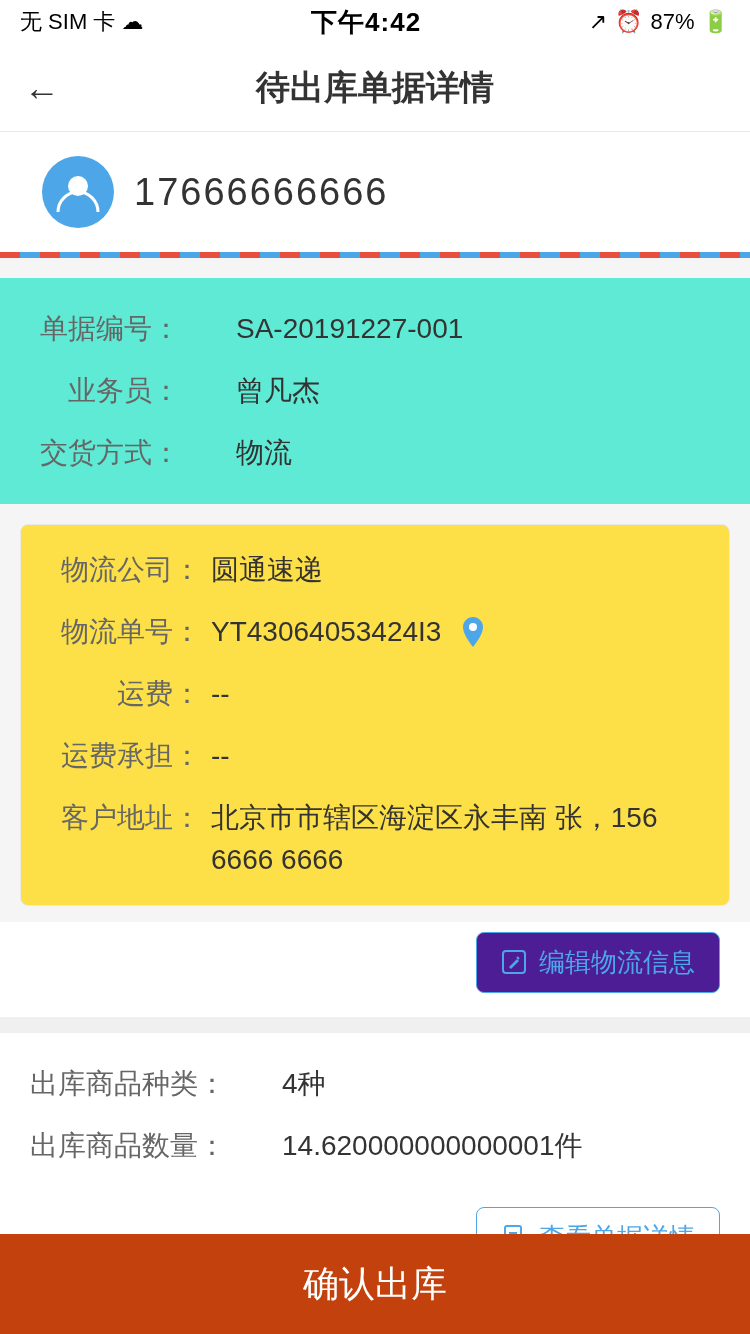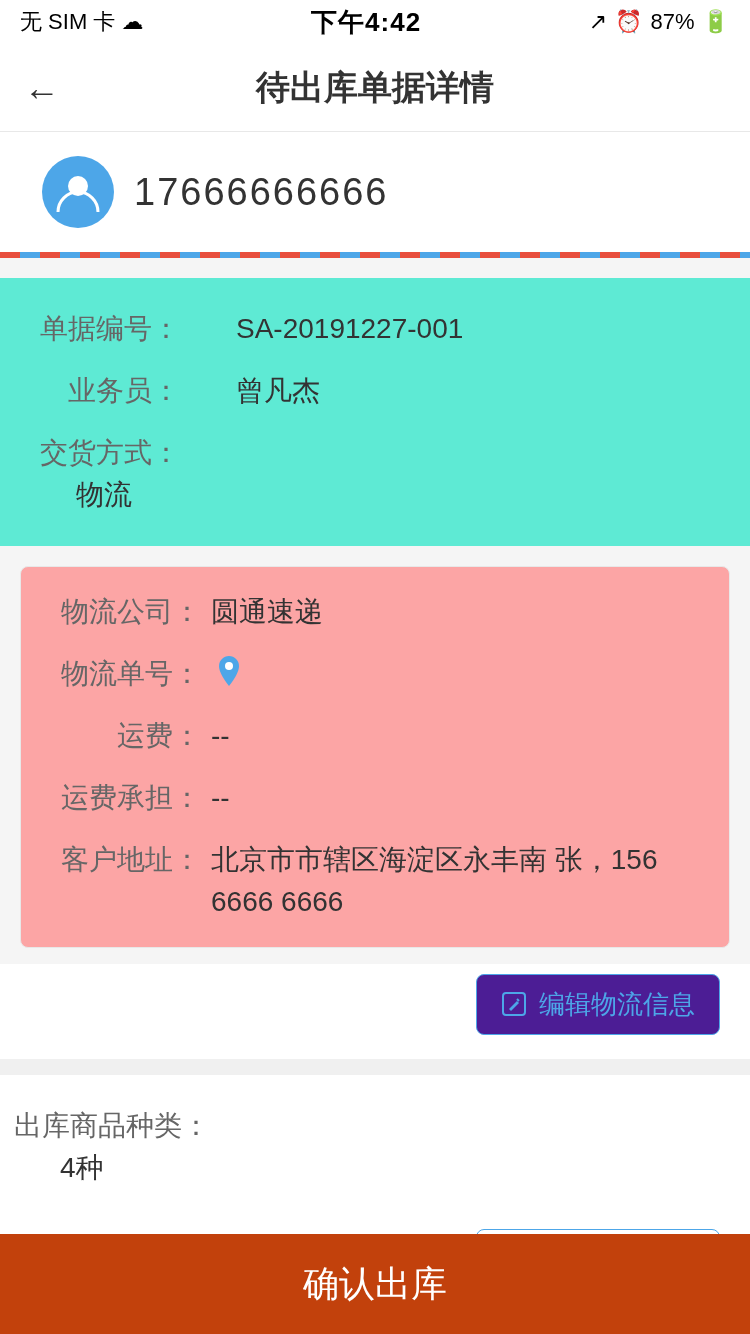--- a/index.html
+++ b/index.html
@@ -117,38 +117,37 @@
 
     .info-row {
       display: flex;
       align-items: flex-start;
       margin-bottom: 20px;
       font-size: 28px;
       line-height: 1.5;
     }
     .info-row:last-child {
       margin-bottom: 0;
-      flex-direction: column;
     }
     .info-label {
       color: #666;
       min-width: 160px;
       text-align: right;
       padding-right: 10px;
       flex-shrink: 0;
     }
     .info-value {
       color: #333;
       flex: 1;
       margin-left: 46px;
     }
 
     
     .logistics-card {
-      background: #fca5a5;
+      background: #fde047;
       border: 1px solid #e8e8e8;
       border-radius: 8px;
       margin: 16px 20px;
       padding: 24px 30px;
     }
     .logistics-row {
       display: flex;
       align-items: flex-start;
       margin-bottom: 20px;
       font-size: 28px;
@@ -204,21 +203,21 @@
 
     
     .separator {
       height: 16px;
       background: #f0f0f0;
     }
 
     
     .goods-section {
       background: #fff;
-      padding: 30px 14px;
+      padding: 30px 30px;
     }
 
     
     .view-btn-container {
       display: flex;
       justify-content: flex-end;
       padding: 10px 30px 30px;
       background: #fff;
     }
     .view-btn {
@@ -315,20 +314,21 @@
   </div>
 
   <div class="logistics-card">
     <div class="logistics-row">
       <span class="logistics-label">物流公司：</span>
       <span class="logistics-value">圆通速递</span>
     </div>
     <div class="logistics-row">
       <span class="logistics-label">物流单号：</span>
       <span class="logistics-value">
+        <span class="tracking-number">YT43064053424I3</span>
         <svg class="location-icon" viewBox="0 0 36 36" fill="none" xmlns="http://www.w3.org/2000/svg">
           <path d="M18 3C12.477 3 8 7.477 8 13c0 8.25 10 20 10 20s10-11.75 10-20c0-5.523-4.477-10-10-10z" fill="#4da6e8"></path>
           <circle cx="18" cy="13" r="4" fill="white"></circle>
         </svg>
       </span>
     </div>
     <div class="logistics-row">
       <span class="logistics-label">运费：</span>
       <span class="logistics-value">--</span>
     </div>
@@ -352,20 +352,24 @@
       <span>编辑物流信息</span>
     </button>
   </div>
 
   <div class="separator"></div>
 
   <div class="goods-section">
     <div class="info-row">
       <span class="info-label">出库商品种类：</span>
       <span class="info-value">4种</span>
+    </div>
+    <div class="info-row">
+      <span class="info-label">出库商品数量：</span>
+      <span class="info-value">14.620000000000001件</span>
     </div>
   </div>
 
   <div class="view-btn-container">
     <button class="view-btn">
       <svg width="28" height="28" viewBox="0 0 28 28" fill="none" xmlns="http://www.w3.org/2000/svg">
         <rect x="4" y="2" width="16" height="22" rx="2" stroke="#4da6e8" stroke-width="2" fill="none"></rect>
         <line x1="8" y1="9" x2="16" y2="9" stroke="#4da6e8" stroke-width="2"></line>
         <line x1="8" y1="14" x2="16" y2="14" stroke="#4da6e8" stroke-width="2"></line>
         <line x1="8" y1="19" x2="13" y2="19" stroke="#4da6e8" stroke-width="2"></line>

